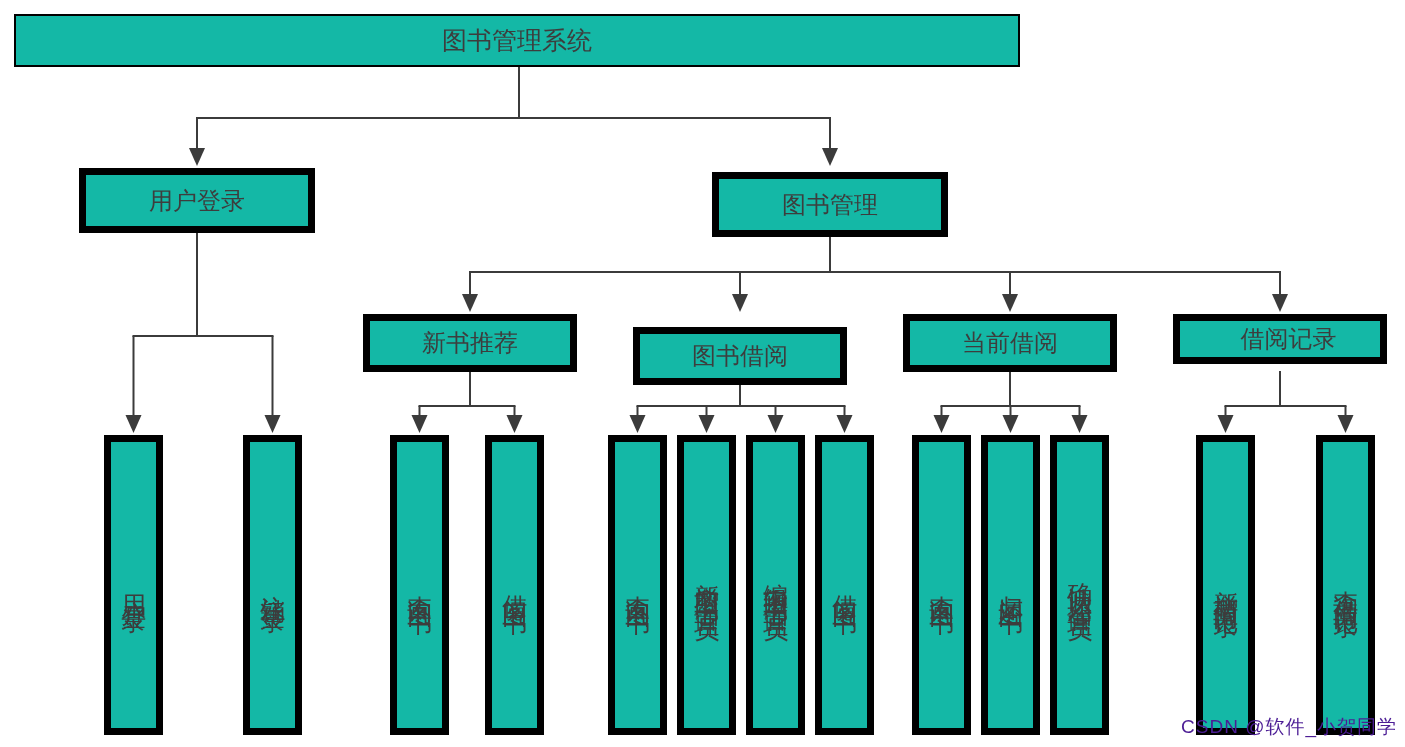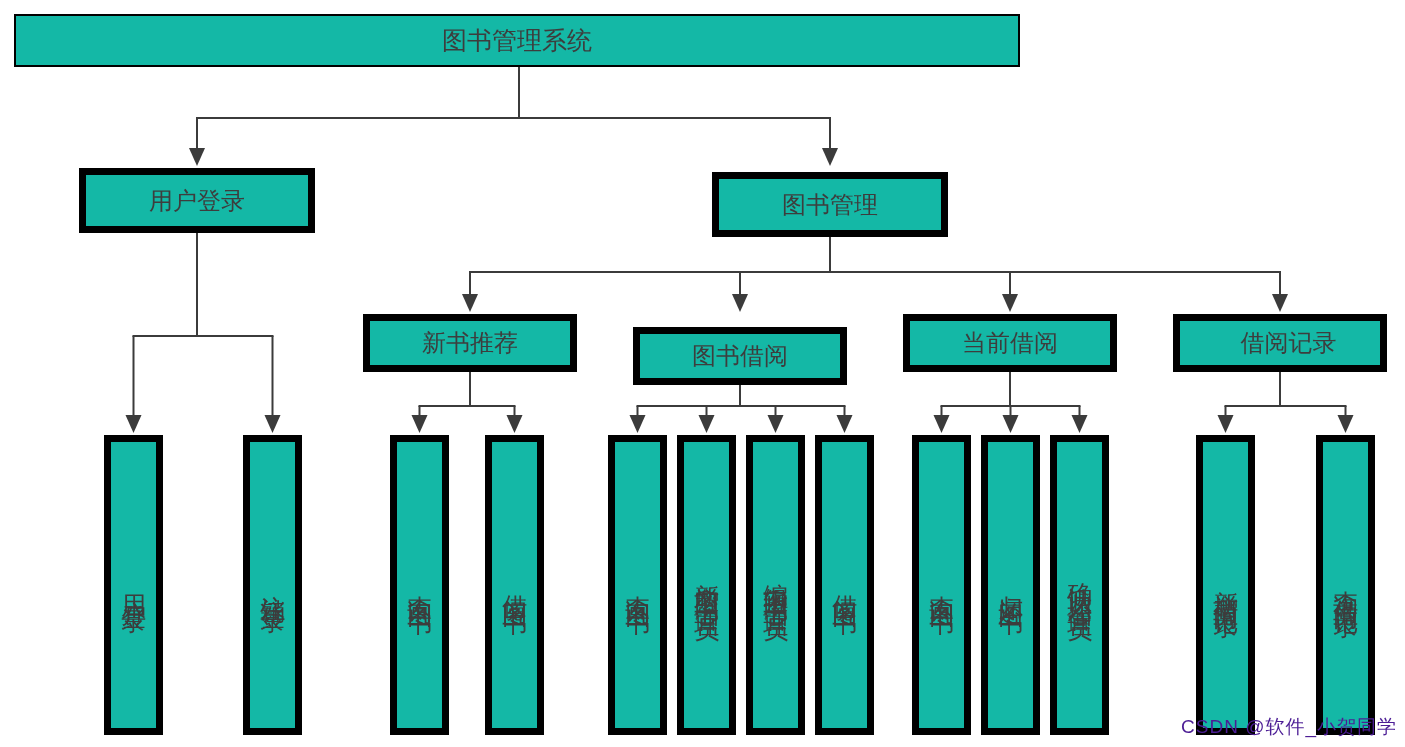--- a/index.html
+++ b/index.html
@@ -110,21 +110,21 @@
 
   <div class="box node-box" style="left:363px;top:314px;width:214px;height:58px;">
     <span>新书推荐</span>
   </div>
   <div class="box node-box" style="left:633px;top:327px;width:214px;height:58px;">
     <span>图书借阅</span>
   </div>
   <div class="box node-box" style="left:903px;top:314px;width:214px;height:58px;font-family:Liberation Mono, monospace;">
     <span>当前借阅</span>
   </div>
-  <div class="box node-box" style="left:1173px;top:314px;width:214px;height:58px;padding-left:17px;">
+  <div class="box node-box" style="left:1173px;top:314px;width:214px;height:50px;padding-left:17px;">
     <span>借阅记录</span>
   </div>
 
   <div class="box leaf-box" style="left:104px;top:435px;width:59px;height:300px;">
     <span class="vtext">用户登录</span>
   </div>
   <div class="box leaf-box" style="left:243px;top:435px;width:59px;height:300px;">
     <span class="vtext">注销登录</span>
   </div>
 

